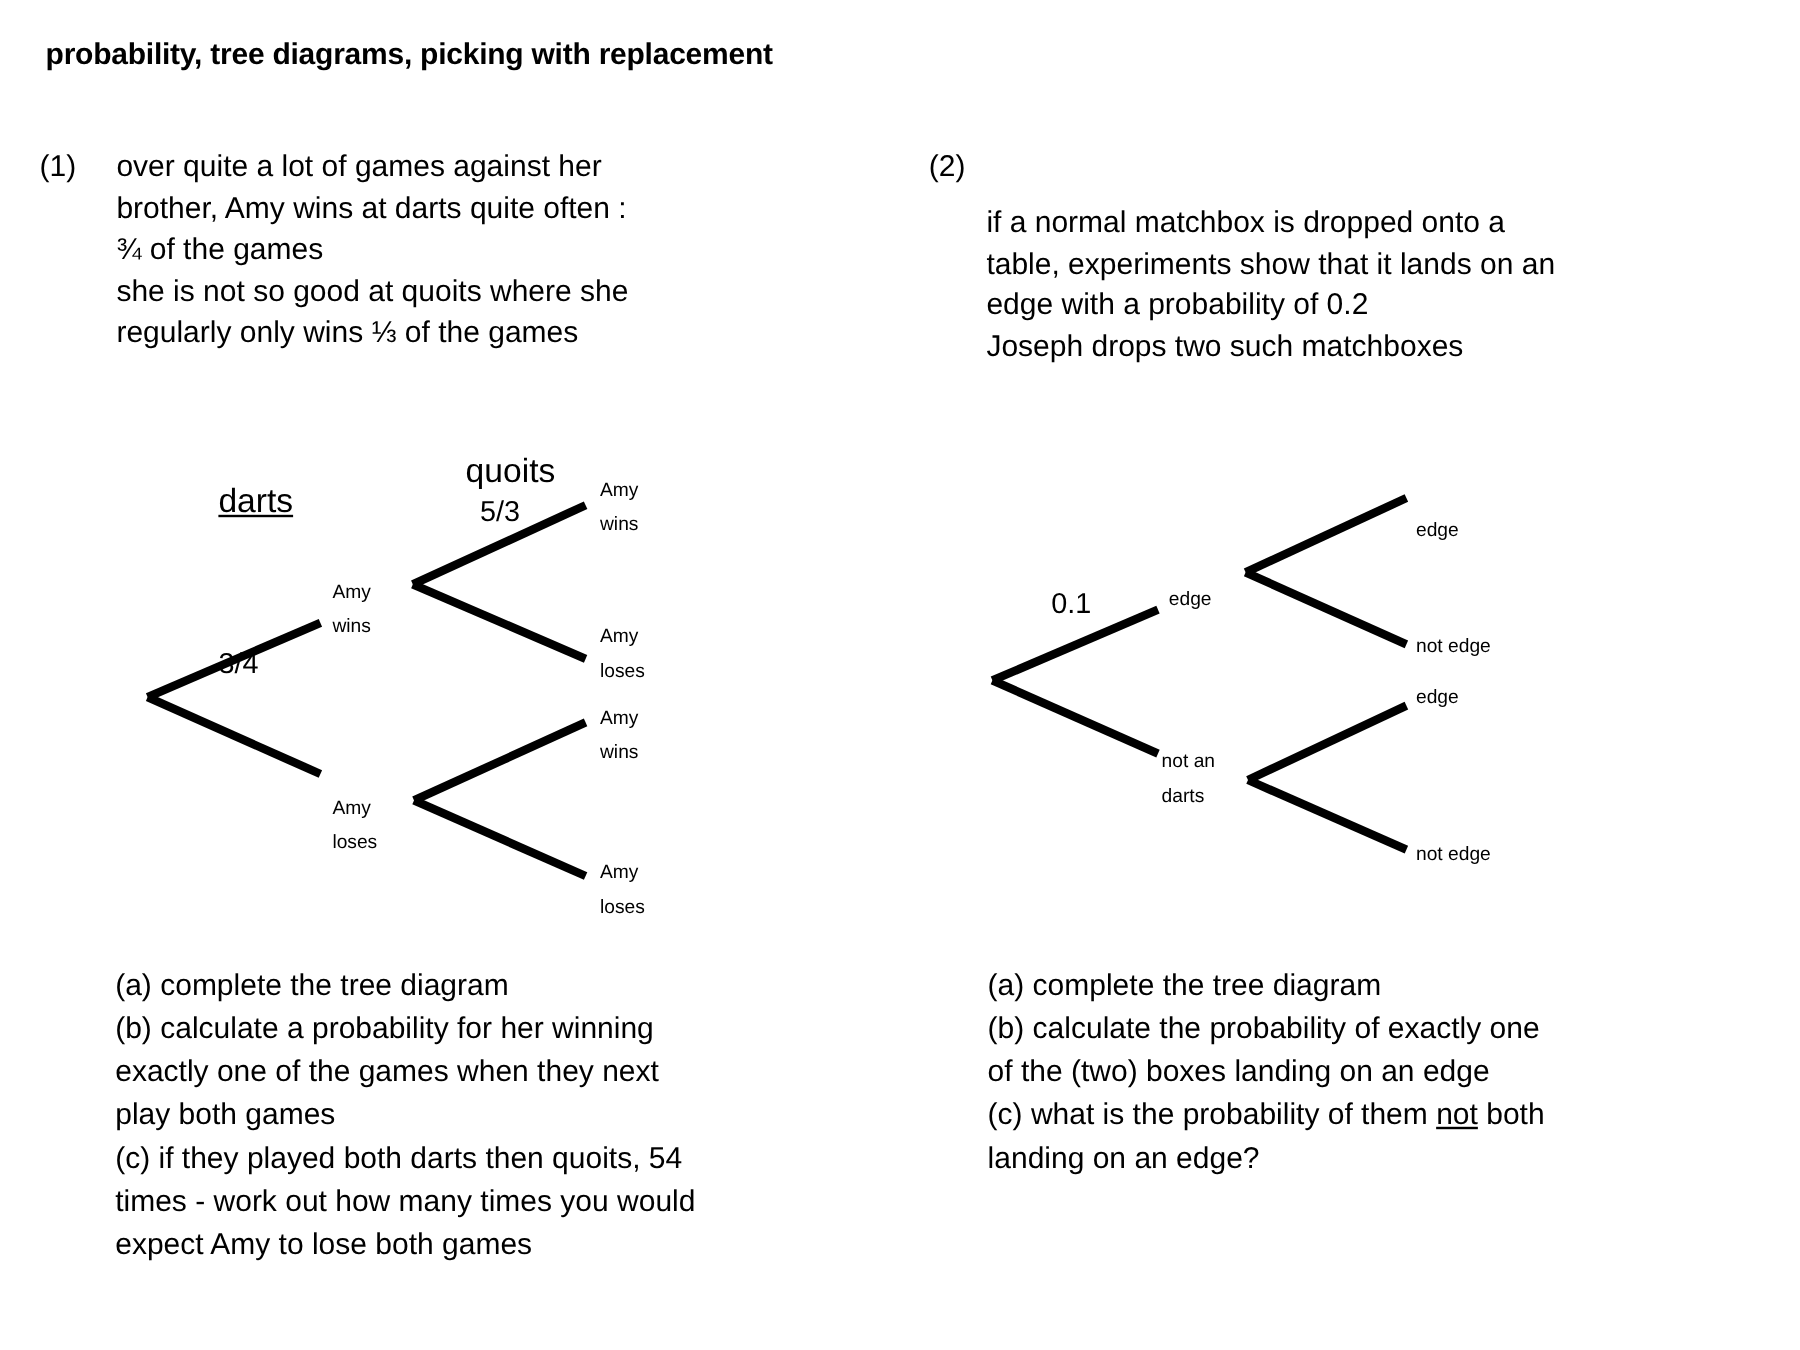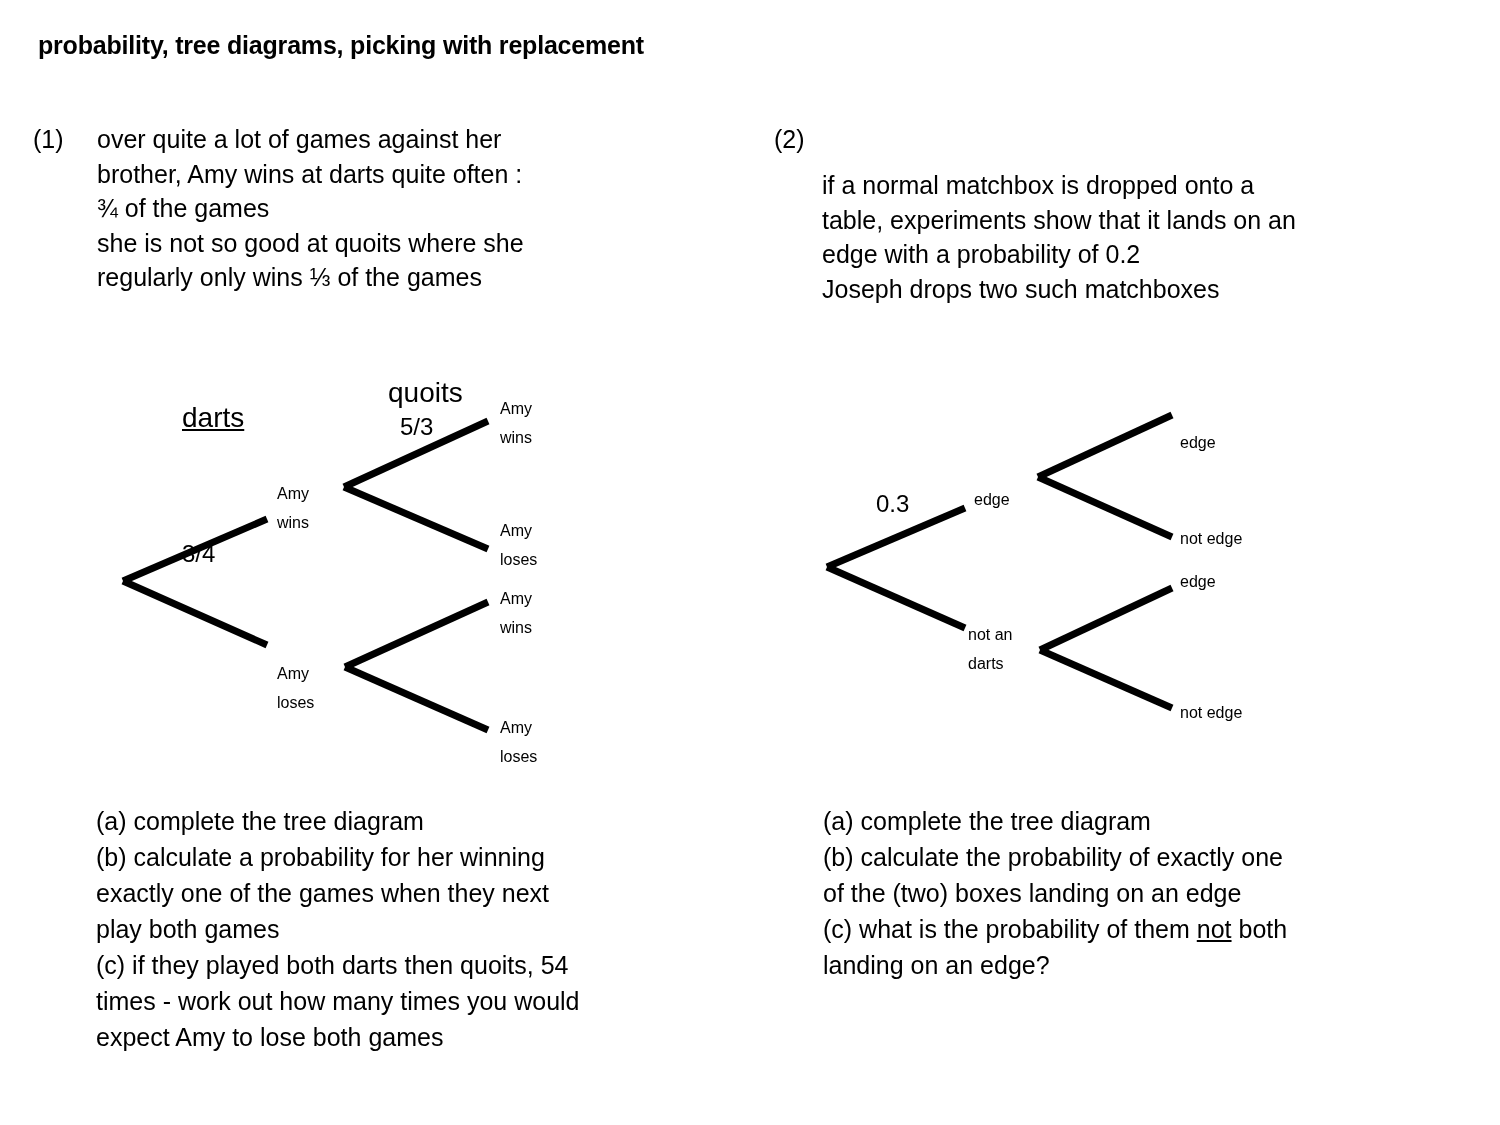--- a/index.html
+++ b/index.html
@@ -133,21 +133,21 @@
     <g id="tree2-edges">
         <line x1="827" y1="567" x2="965" y2="508" stroke="#000000" stroke-width="7" stroke-linecap="butt"></line>
         <line x1="827" y1="567" x2="965" y2="628" stroke="#000000" stroke-width="7" stroke-linecap="butt"></line>
         <line x1="1038" y1="477" x2="1172" y2="415" stroke="#000000" stroke-width="7" stroke-linecap="butt"></line>
         <line x1="1038" y1="477" x2="1172" y2="537" stroke="#000000" stroke-width="7" stroke-linecap="butt"></line>
         <line x1="1040" y1="650" x2="1172" y2="588" stroke="#000000" stroke-width="7" stroke-linecap="butt"></line>
         <line x1="1040" y1="650" x2="1172" y2="708" stroke="#000000" stroke-width="7" stroke-linecap="butt"></line>
       </g>
   </svg>
   <div id="tree2-text">
-      <div class="abs prob-label" style="left: 876px; top: 489px;">0.3</div>
+      <div class="abs prob-label" style="left: 876px; top: 489px;">0.1</div>
       <div class="abs tree-label" style="left: 974px; top: 485px;">edge</div>
       <div class="abs tree-label" style="left: 968px; top: 620px;">not an
 darts</div>
       <div class="abs tree-label" style="left: 1180px; top: 428px;">edge</div>
       <div class="abs tree-label" style="left: 1180px; top: 524px;">not edge</div>
       <div class="abs tree-label" style="left: 1180px; top: 567px;">edge</div>
       <div class="abs tree-label" style="left: 1180px; top: 698px;">not edge</div>
     </div>
 
   <div class="abs parts" id="q1-parts">(a) complete the tree diagram

